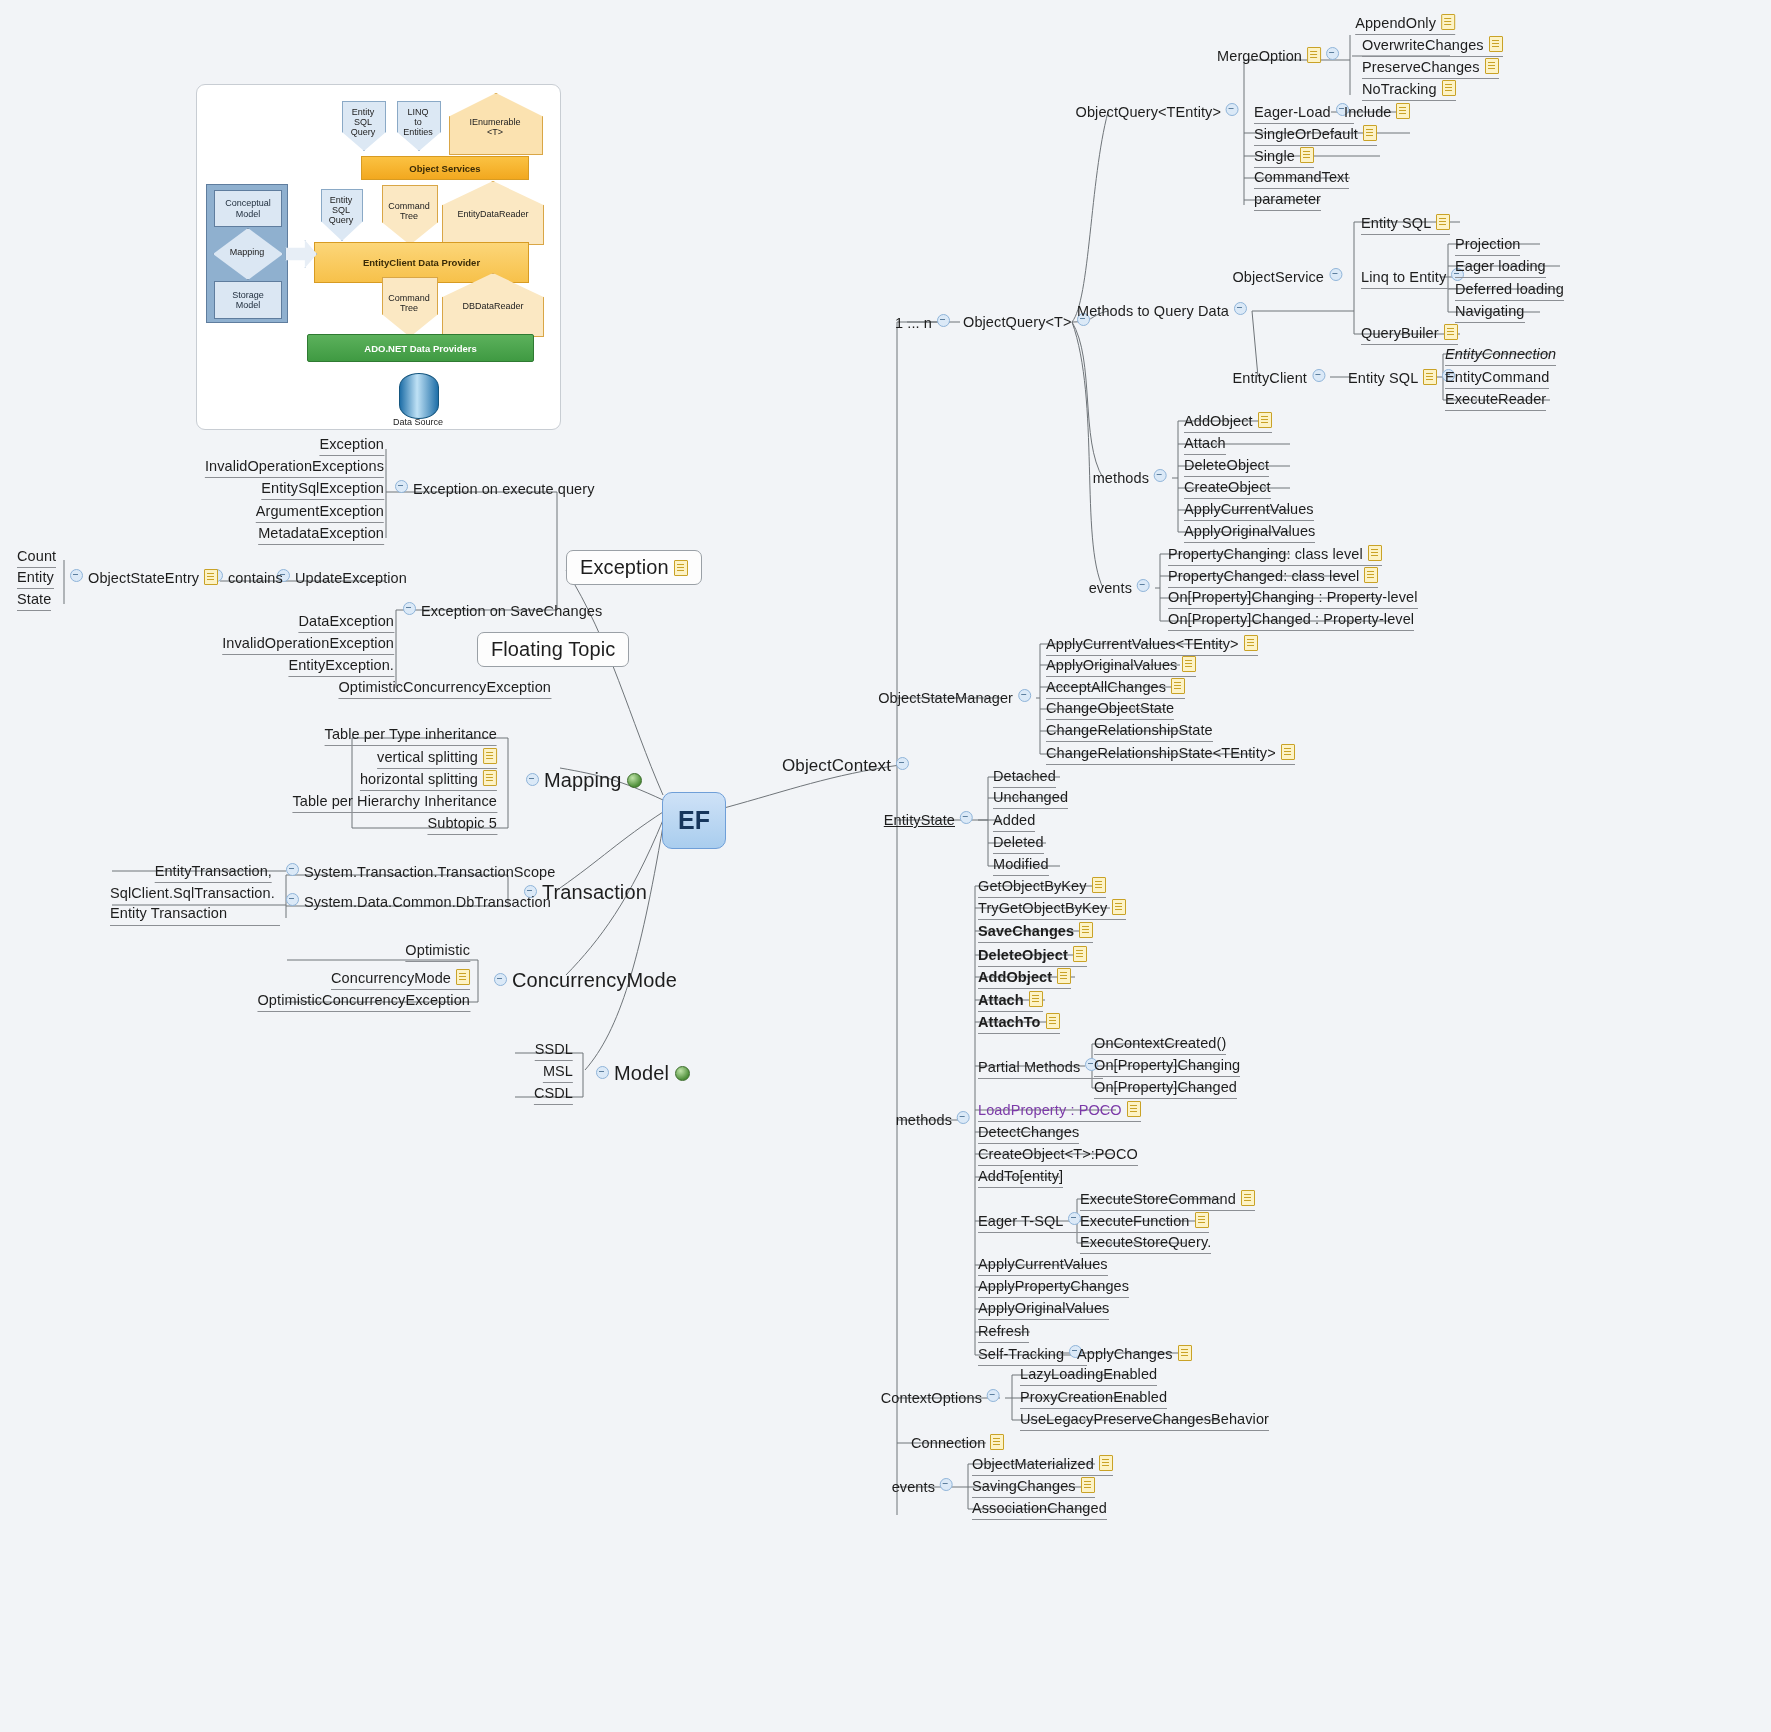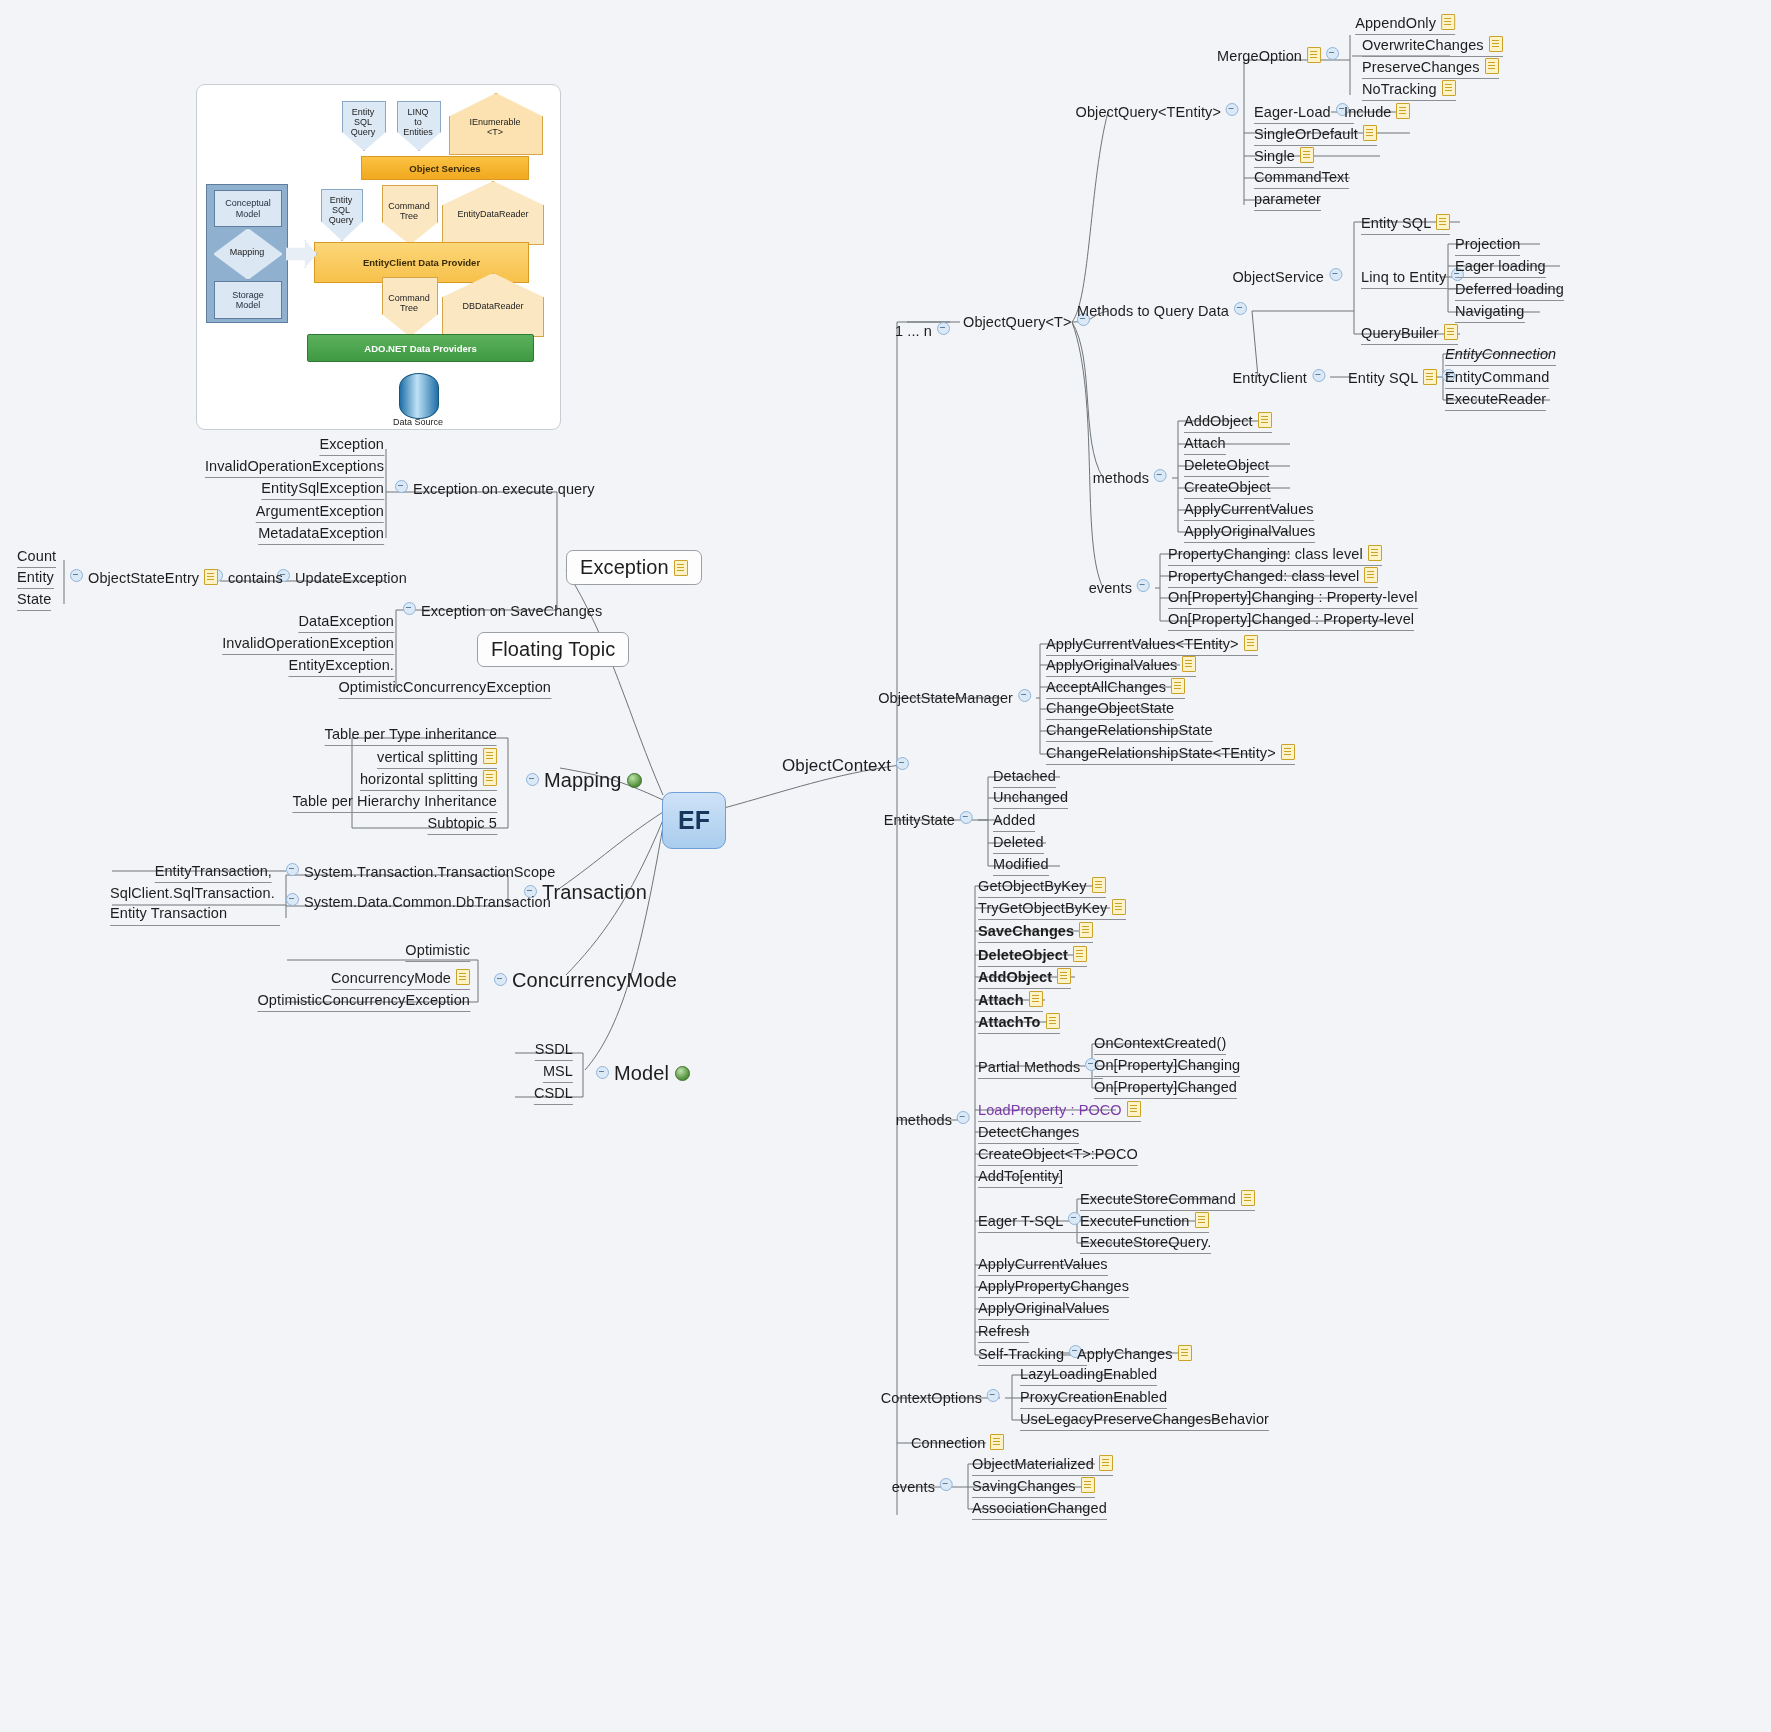--- a/index.html
+++ b/index.html
@@ -382,21 +382,21 @@
   <div class="t r ul" style="left:573px;top:1063px;">MSL</div>
   <div class="t r ul" style="left:573px;top:1085px;">CSDL</div>
 
   <div class="t mid" style="left:782px;top:756px;">
     <span>ObjectContext</span><span class="h"></span>
   </div>
 
   <div class="t" style="left:963px;top:313px;">
     <span>ObjectQuery&lt;T&gt;</span><span class="h"></span>
   </div>
-  <div class="t r" style="left:955px;top:322px;text-align:center;">
+  <div class="t r" style="left:955px;top:314px;text-align:center;">
     <span>1 ... n</span><span class="h"></span>
   </div>
 
   <div class="t r" style="left:1244px;top:103px;">
     <span>ObjectQuery&lt;TEntity&gt;</span><span class="h"></span>
   </div>
   <div class="t ul" style="left:1254px;top:103px;">
     <span>Eager-Load</span><span class="h"></span>
   </div>
   <div class="t" style="left:1344px;top:103px;">
@@ -461,21 +461,21 @@
   <div class="t r" style="left:1036px;top:689px;">
     <span>ObjectStateManager</span><span class="h"></span>
   </div>
   <div class="t ul" style="left:1046px;top:635px;"><span>ApplyCurrentValues&lt;TEntity&gt;</span><span class="note"></span></div>
   <div class="t ul" style="left:1046px;top:656px;"><span>ApplyOriginalValues</span><span class="note"></span></div>
   <div class="t ul" style="left:1046px;top:678px;"><span>AcceptAllChanges</span><span class="note"></span></div>
   <div class="t ul" style="left:1046px;top:700px;">ChangeObjectState</div>
   <div class="t ul" style="left:1046px;top:722px;">ChangeRelationshipState</div>
   <div class="t ul" style="left:1046px;top:744px;"><span>ChangeRelationshipState&lt;TEntity&gt;</span><span class="note"></span></div>
 
-  <div class="t r" style="left:978px;top:811px;">
+  <div class="t r" style="left:978px;top:811px;text-decoration:underline;">
     <span>EntityState</span><span class="h"></span>
   </div>
   <div class="t ul" style="left:993px;top:768px;">Detached</div>
   <div class="t ul" style="left:993px;top:789px;">Unchanged</div>
   <div class="t ul" style="left:993px;top:812px;">Added</div>
   <div class="t ul" style="left:993px;top:834px;">Deleted</div>
   <div class="t ul" style="left:993px;top:856px;">Modified</div>
 
   <div class="t r" style="left:975px;top:1111px;">
     <span>methods</span><span class="h"></span>

